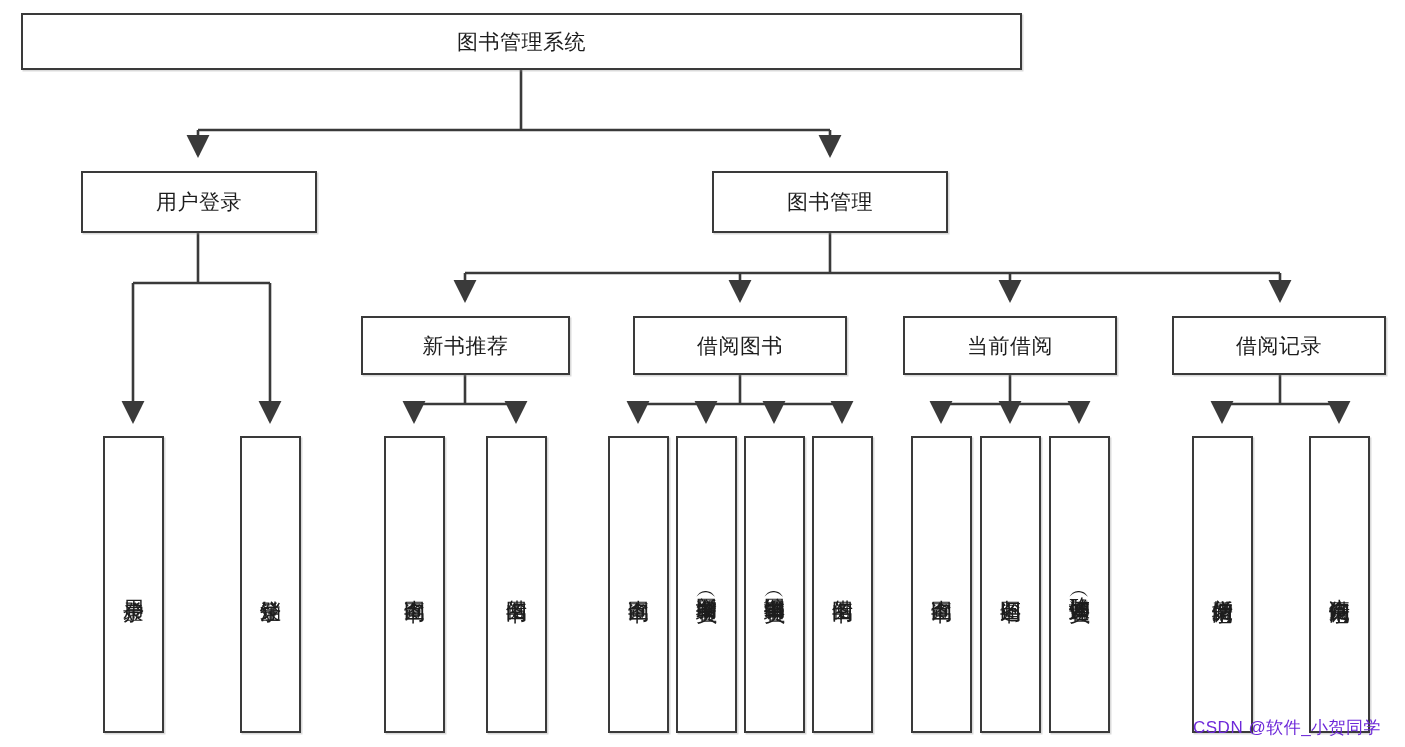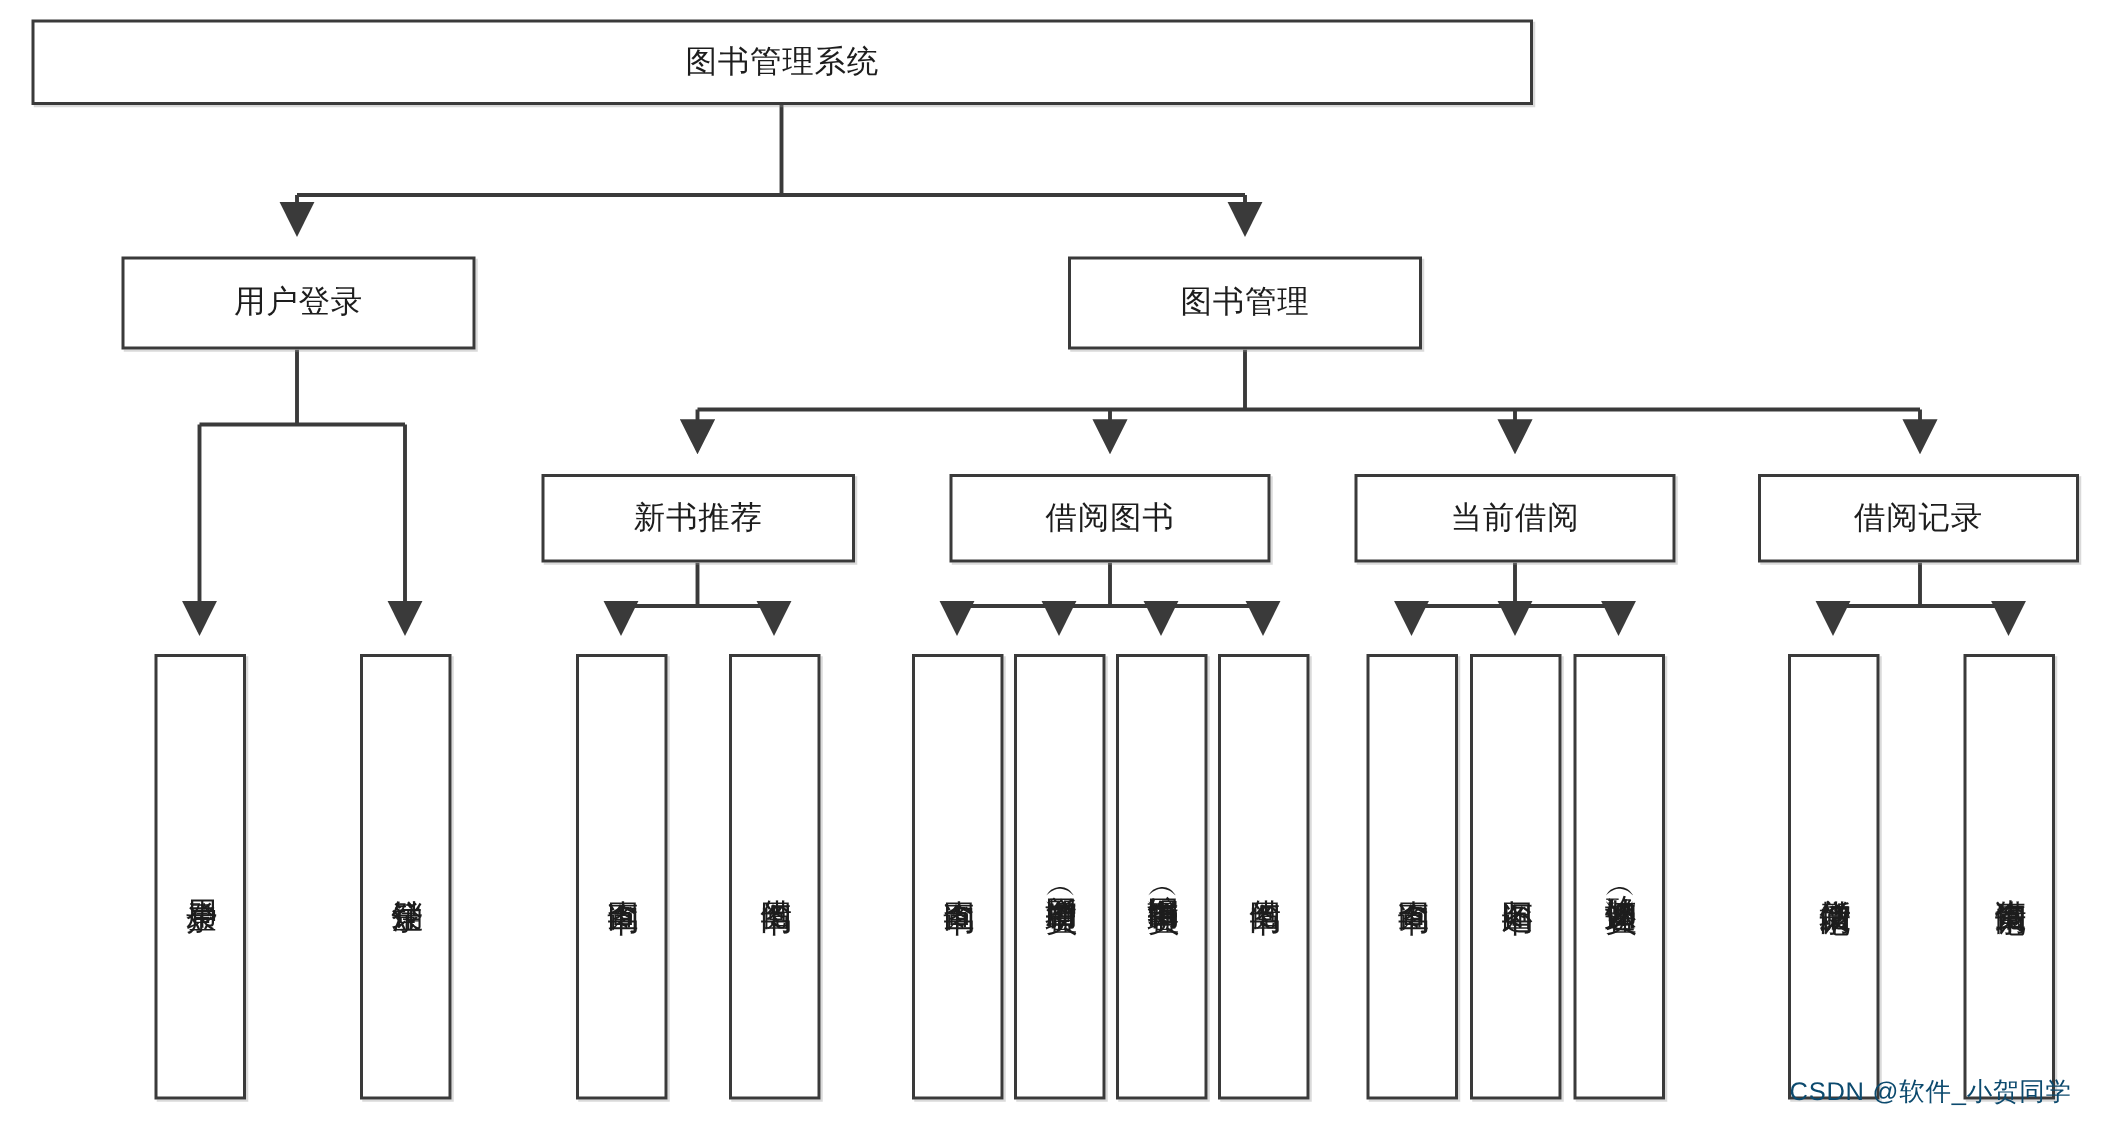--- a/index.html
+++ b/index.html
@@ -47,21 +47,21 @@
     text-orientation: upright;
     -webkit-writing-mode: vertical-rl;
     white-space: normal;
     font-size: 21px;
     line-height: 1.15;
     letter-spacing: 1px;
     max-height: 100%;
   }
   .watermark {
     position: absolute;
-    color: #0c4a6e;
+    color: #6d28d9;
     font-size: 17px;
     letter-spacing: 0.5px;
     white-space: nowrap;
     user-select: none;
   }
 </style>
 </head>
 <body>
 
 <div id="canvas">

